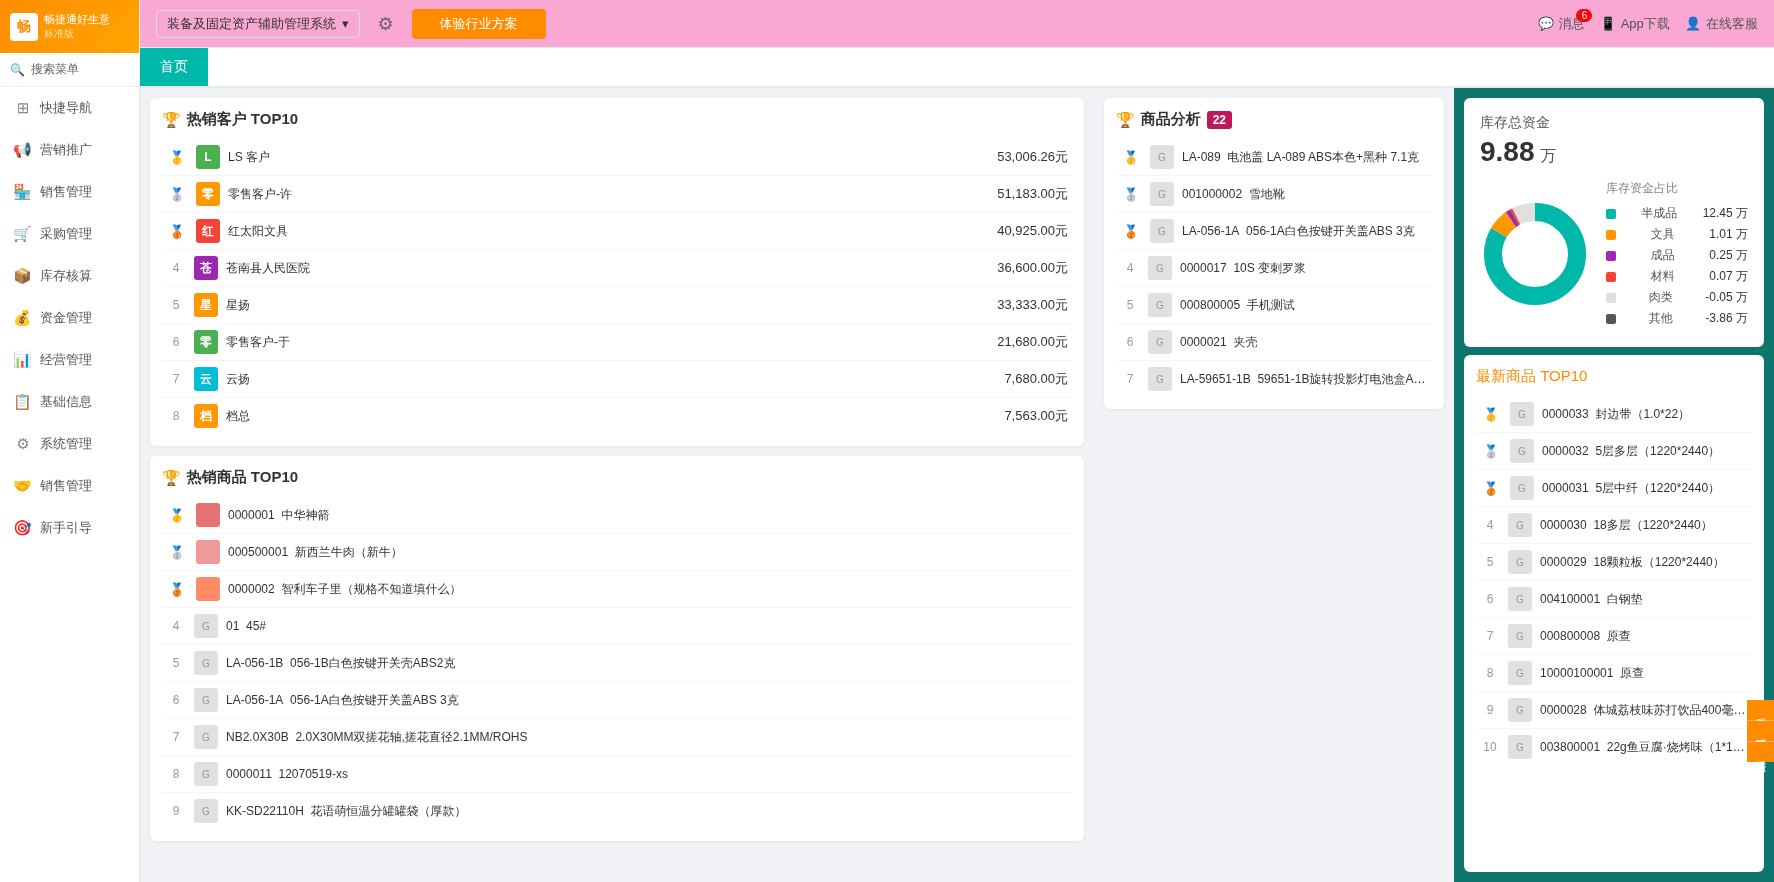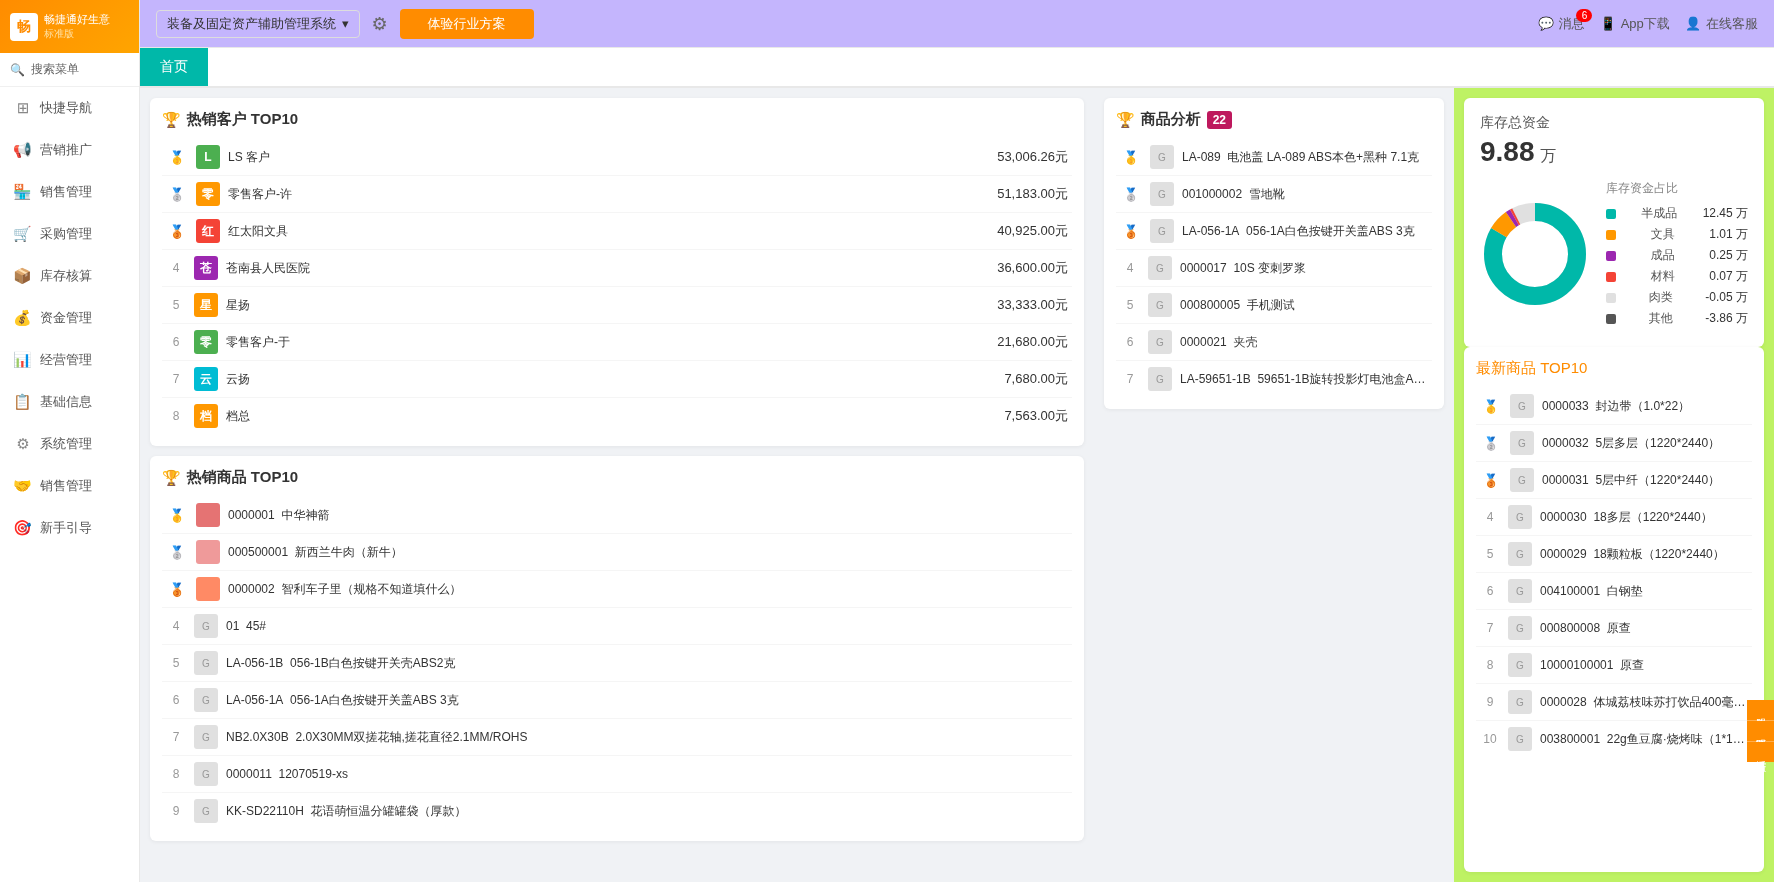--- a/index.html
+++ b/index.html
@@ -61,26 +61,26 @@
     
     .main {
       flex: 1;
       display: flex;
       flex-direction: column;
       overflow: hidden;
     }
 
     
     .header {
-      background: #c4b5fd;
+      background: #f9a8d4;
       height: 48px;
       display: flex;
       align-items: center;
       padding: 0 16px;
-      gap: 4px;
+      gap: 10px;
       border-bottom: 1px solid #e8e8e8;
       flex-shrink: 0;
     }
     .header-dropdown {
       display: flex;
       align-items: center;
       gap: 6px;
       border: 1px solid #ddd;
       border-radius: 4px;
       padding: 4px 10px;
@@ -170,22 +170,22 @@
       gap: 10px;
     }
 
     
     .panel-right {
       flex: 0 0 320px;
       display: flex;
       flex-direction: column;
       overflow-y: auto;
       padding: 10px;
-      gap: 0;
-      background: #bef264;
+      gap: 8px;
+      background: #0f766e;
     }
 
     
     .card {
       background: #fff;
       border-radius: 6px;
       padding: 12px;
       box-shadow: 0 1px 4px rgba(0,0,0,0.06);
     }
     .card-title {

